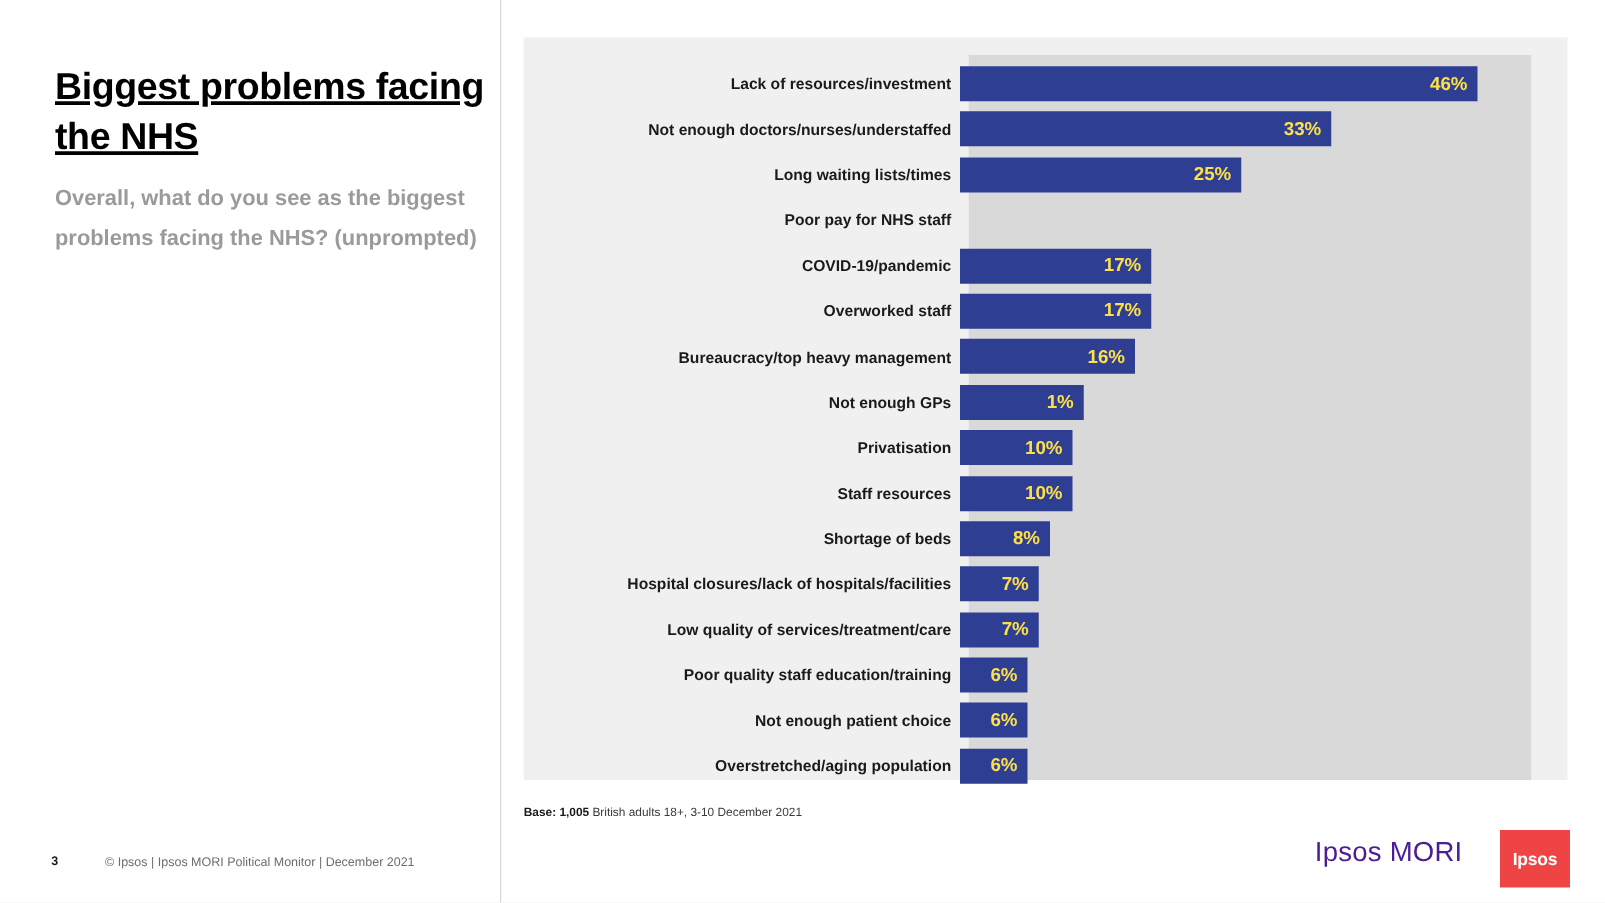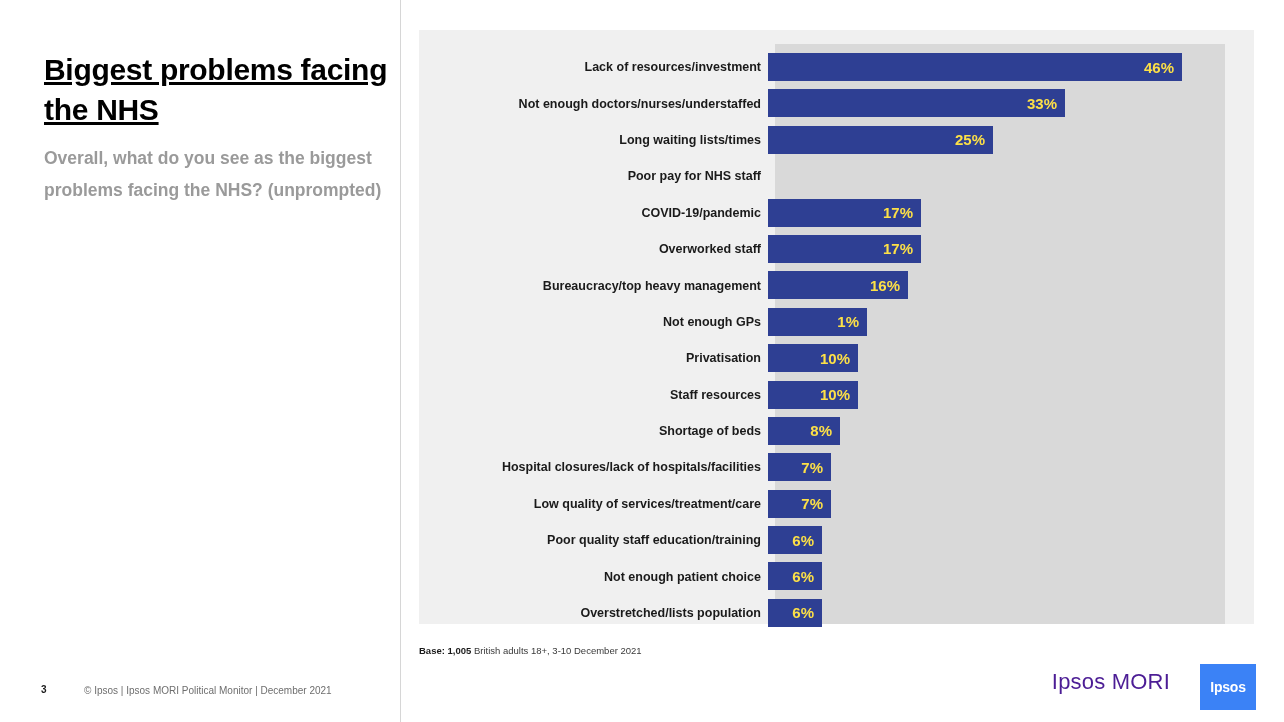--- a/index.html
+++ b/index.html
@@ -153,21 +153,21 @@
     font-size: 22px;
     color: #4c1d95;
     letter-spacing: 0.2px;
   }
   #brand-logo {
     position: absolute;
     right: 28px;
     top: 664px;
     width: 56px;
     height: 46px;
-    background: #3b82f6;
+    background: #ef4444;
     display: flex;
     align-items: center;
     justify-content: center;
   }
   #brand-logo-text {
     color: #ffffff;
     font-size: 14px;
     font-weight: bold;
     letter-spacing: -0.2px;
   }
@@ -294,21 +294,21 @@
       </div>
       <div class="bar-row">
         <div class="row-label">Not enough patient choice</div>
         <div class="bar-wrap">
           <div class="bar" style="width: 54px; background: rgb(46, 63, 147);">
             <span class="bar-value">6%</span>
           </div>
         </div>
       </div>
       <div class="bar-row">
-        <div class="row-label">Overstretched/lists population</div>
+        <div class="row-label">Overstretched/aging population</div>
         <div class="bar-wrap">
           <div class="bar" style="width: 54px; background: rgb(46, 63, 147);">
             <span class="bar-value">6%</span>
           </div>
         </div>
       </div>
     </div>
 </div>
 
 <div id="base-note">

